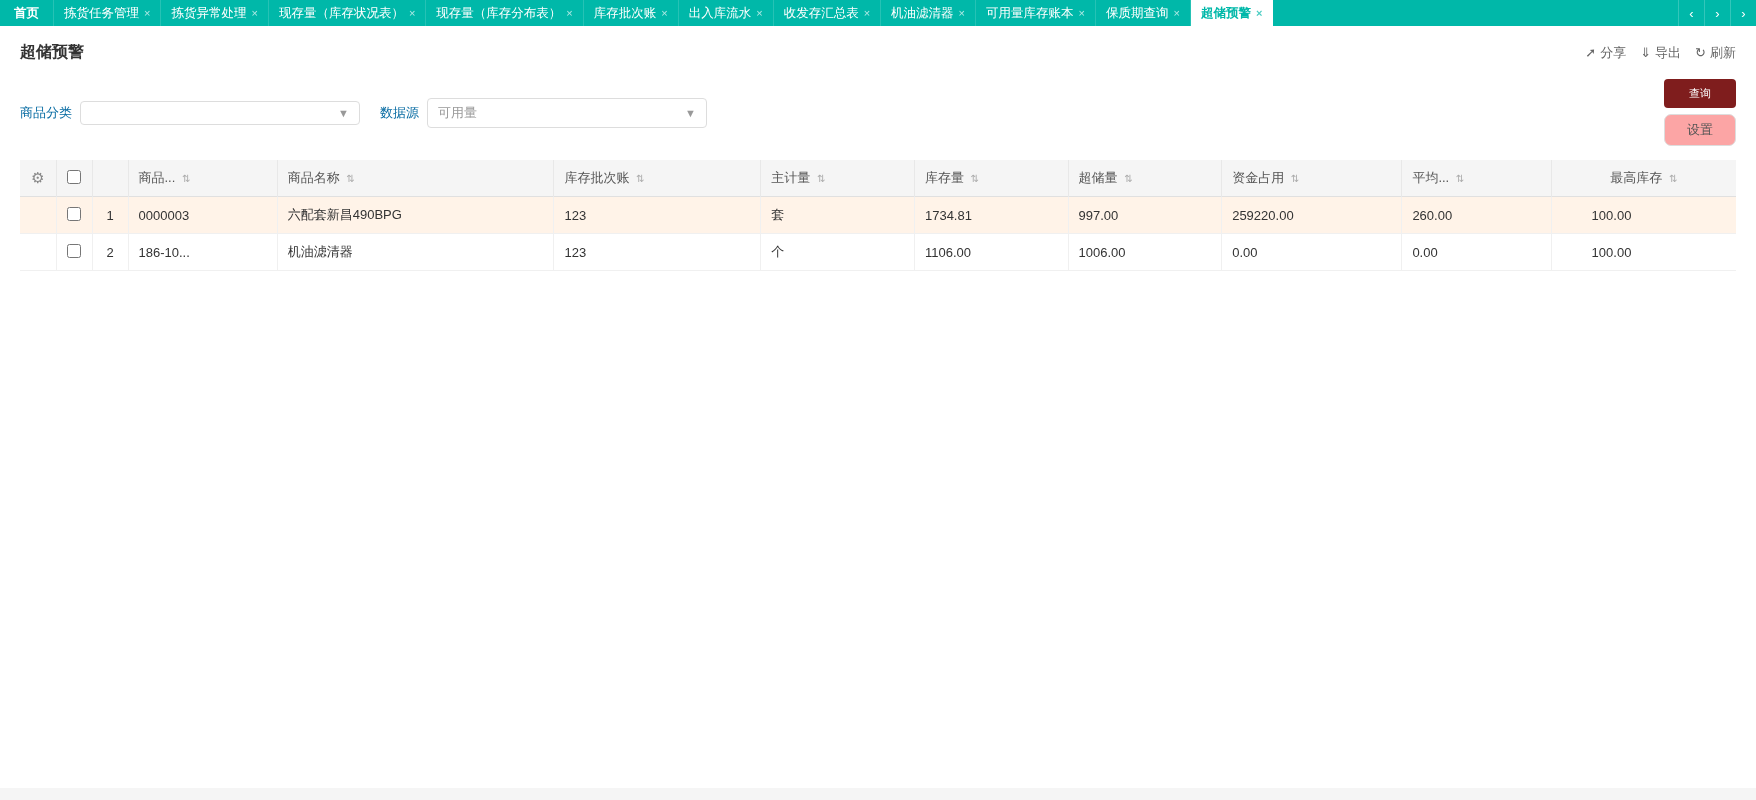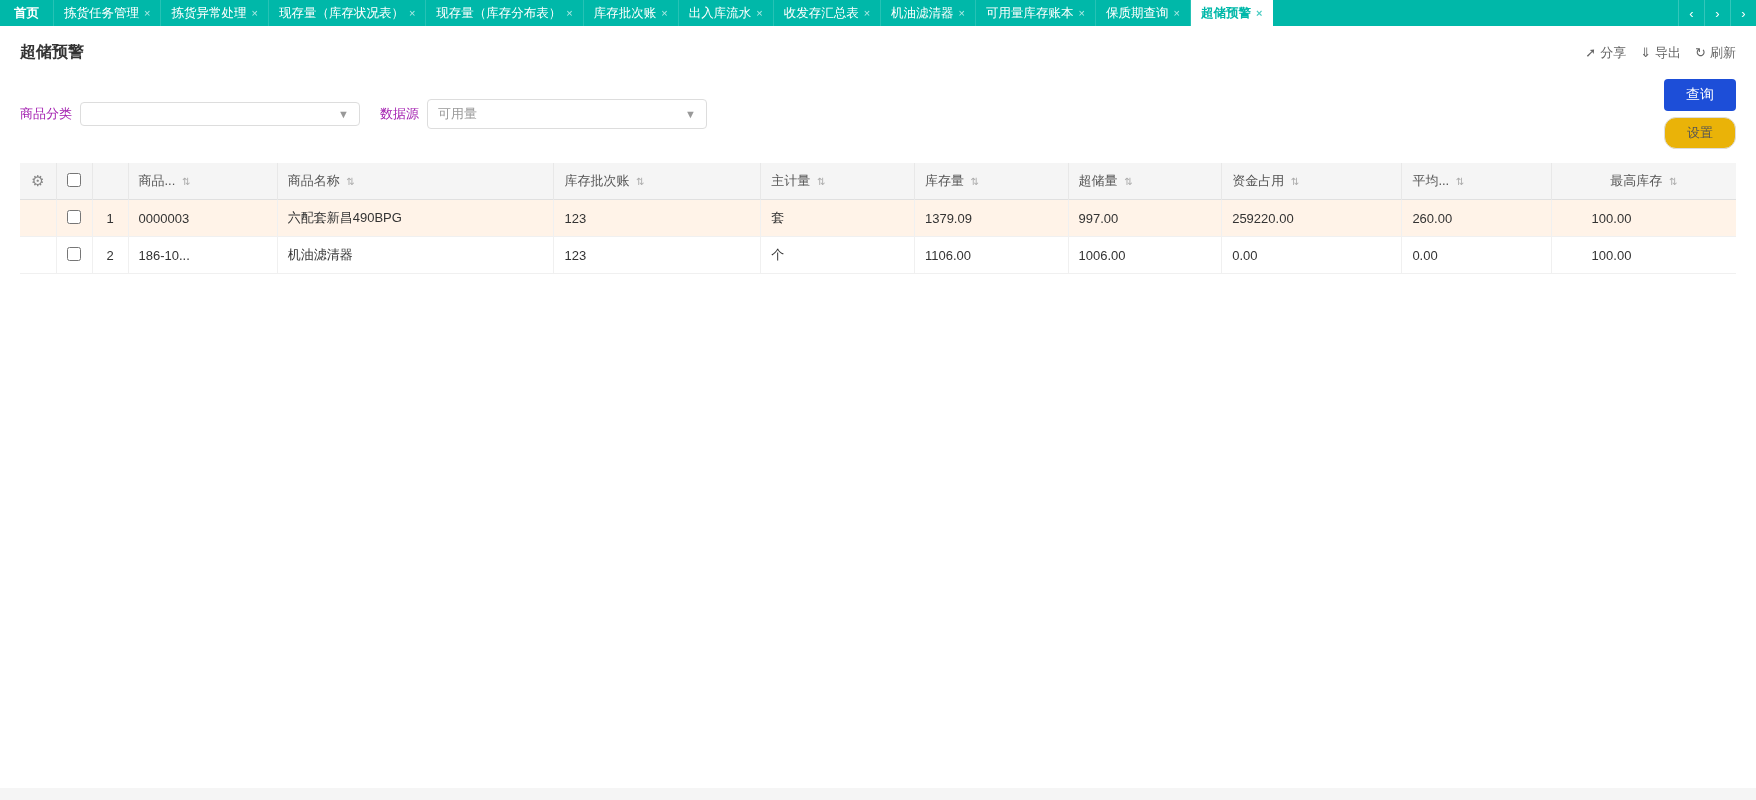--- a/index.html
+++ b/index.html
@@ -88,54 +88,54 @@
       margin-bottom: 14px;
       flex-wrap: wrap;
     }
     .filter-item {
       display: flex;
       align-items: center;
       gap: 8px;
     }
     .filter-label {
       font-size: 13px;
-      color: #a21caf;
+      color: #0369a1;
       white-space: nowrap;
       font-family: Liberation Mono, monospace;
     }
     .filter-select {
       display: flex;
       align-items: center;
       border: 1px solid #ddd;
       border-radius: 4px;
       padding: 5px 10px;
       min-width: 280px;
       cursor: pointer;
       background: #fff;
       font-size: 13px;
       color: #999;
       justify-content: space-between;
     }
     .filter-select .arrow { color: #999; font-size: 11px; }
 
     
     .btn-query {
-      background: #1d4ed8;
+      background: #7f1d1d;
       color: #fff;
       border: none;
       border-radius: 4px;
       padding: 7px 22px;
       cursor: pointer;
-      font-size: 14px;
+      font-size: 11px;
     }
     .btn-setting {
-      background: #eab308;
+      background: #fca5a5;
       color: #555;
       border: 1px solid #ddd;
-      border-radius: 12px;
+      border-radius: 7px;
       padding: 6px 22px;
       cursor: pointer;
       font-size: 13px;
     }
 
     .filter-buttons {
       display: flex;
       flex-direction: column;
       gap: 6px;
       margin-left: auto;
@@ -358,21 +358,21 @@
     <tr class="row-highlight">
       <td class="td-index"></td>
       <td class="td-checkbox">
         <input type="checkbox" style="">
       </td>
       <td class="td-index">1</td>
       <td>0000003</td>
       <td>六配套新昌490BPG</td>
       <td>123</td>
       <td>套</td>
-      <td>1379.09</td>
+      <td>1734.81</td>
       <td>997.00</td>
       <td>259220.00</td>
       <td>260.00</td>
       <td>100.00</td>
     </tr>
         <tr>
       <td class="td-index"></td>
       <td class="td-checkbox">
         <input type="checkbox" style="">
       </td>

